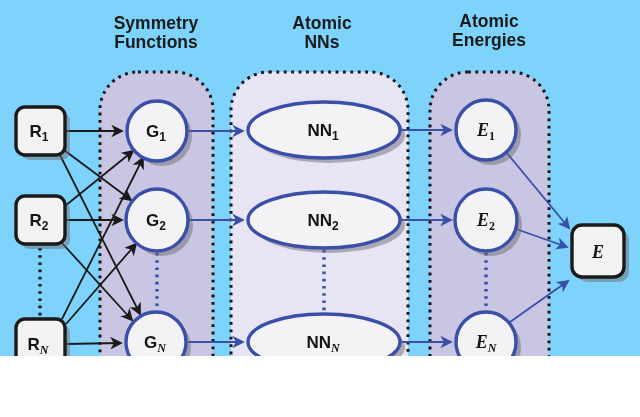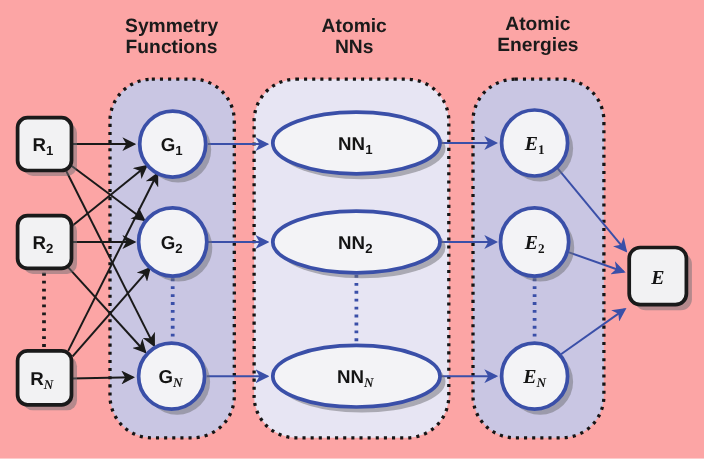--- a/index.html
+++ b/index.html
@@ -1,18 +1,18 @@
 <!DOCTYPE html>
 <html><head>
 <meta charset="utf-8">
 <style>
   html, body { margin: 0; padding: 0; background: #ffffff; }
   .stage {
-    width: 640px; height: 417px; position: relative;
-    background: #fca5a5; overflow: hidden;
+    width: 640px; height: 356px; position: relative;
+    background: #7dd3fc; overflow: hidden;
     font-family: "Liberation Sans", sans-serif;
   }
   svg text { user-select: none; }
   .hdr {
     font-family: "Liberation Sans", sans-serif;
     font-weight: bold; font-size: 17.5px; fill: #1b1b1b;
     text-anchor: middle;
   }
   .lbl {
     font-family: "Liberation Sans", sans-serif;

